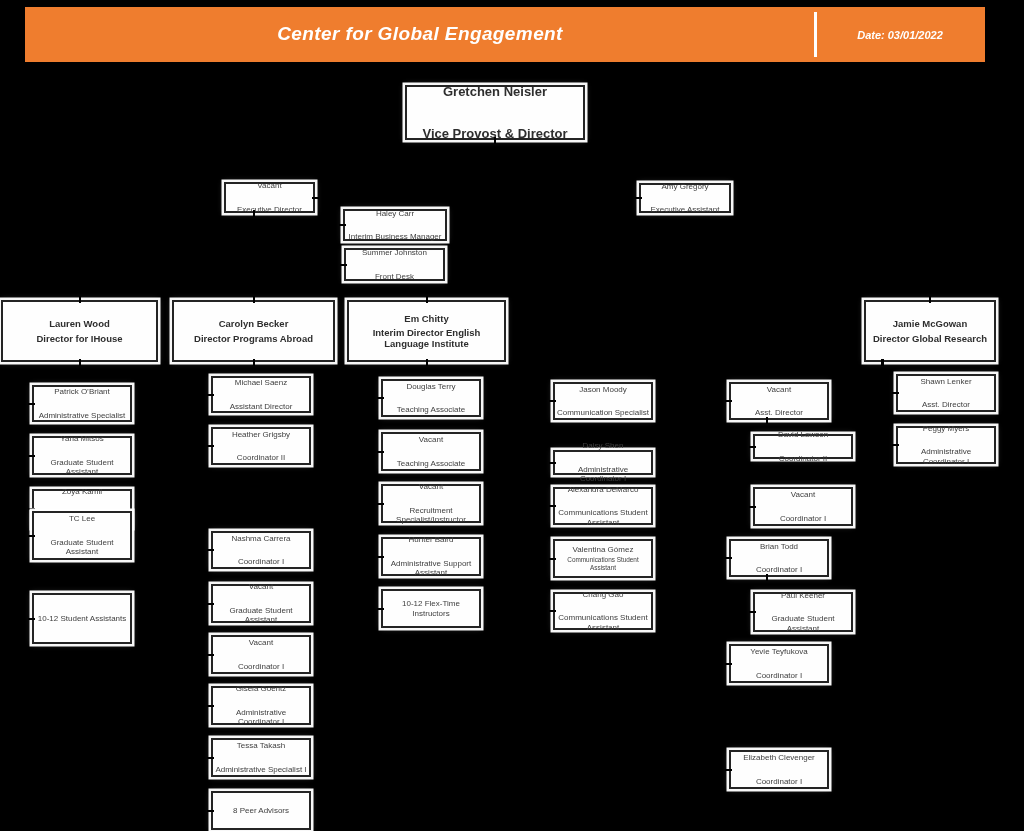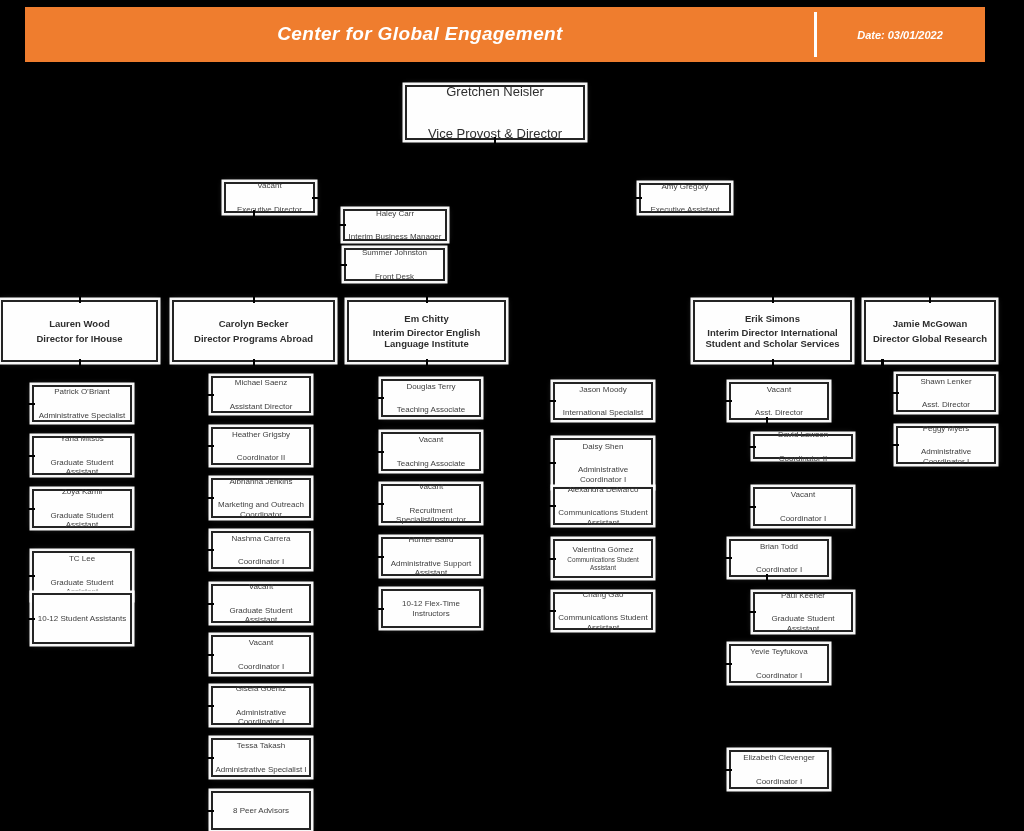--- a/index.html
+++ b/index.html
@@ -23,21 +23,21 @@
     position:absolute;left:790px;right:0;top:50%;transform:translateY(-54%);
     text-align:center;color:#ffffff;font-size:11px;font-weight:bold;
   }
   
   .box{
     position:absolute;background:#fefefe;border:2px solid #242424;
     box-shadow:0 0 0 2.5px rgba(255,255,255,.97),0 0 6px rgba(255,255,255,.30);
     display:flex;flex-direction:column;align-items:center;justify-content:center;
     text-align:center;box-sizing:border-box;color:#3e3e3e;line-height:1.18;
   }
-  .root-box{font-size:13px;font-weight:normal;color:#2e2e2e;gap:22px;}
+  .root-box{font-size:13px;font-weight:bold;color:#2e2e2e;gap:22px;}
   .root-box .title{margin-top:4px;}
   .dir{height:62px;font-size:9.5px;font-weight:bold;color:#2e2e2e;padding:0 3px;}
   .dir .title{margin-top:3px;}
   .rep,.staff{width:100px;font-size:8px;padding:0 1px;}
   .rep .title,.staff .title{margin-top:14px;}
   .small-title .title{font-size:6.4px;line-height:1.25;margin-top:2px;}
   
   .stub{position:absolute;background:#000;}
   .stub-left{left:-6px;top:50%;margin-top:-1px;width:7px;height:2.4px;}
   .stub-right{right:-6px;top:50%;margin-top:-1px;width:7px;height:2.4px;}
@@ -97,26 +97,20 @@
     <div class="stub tick-bottom"></div>
     <div class="name">Carolyn Becker</div>
     <div class="title">Director Programs Abroad</div>
   </div>
   <div class="box dir" style="left:347px;top:300px;width:159px">
     <div class="stub tick-top"></div>
     <div class="stub tick-bottom"></div>
     <div class="name">Em Chitty</div>
     <div class="title">Interim Director English Language Institute</div>
   </div>
-  <div class="box dir" style="left:693px;top:300px;width:159px">
-    <div class="stub tick-top"></div>
-    <div class="stub tick-bottom"></div>
-    <div class="name">Erik Simons</div>
-    <div class="title">Interim Director International Student and Scholar Services</div>
-  </div>
   <div class="box dir" style="left:864px;top:300px;width:132px">
     <div class="stub tick-top"></div>
     <div class="stub tick-b-12"></div>
     <div class="name">Jamie McGowan</div>
     <div class="title">Director Global Research</div>
   </div>
 
   <div class="box rep" style="left:32px;top:385px;height:37px">
     <div class="stub stub-left"></div>
     <div class="name">Patrick O’Briant</div>
@@ -125,45 +119,40 @@
   <div class="box rep" style="left:32px;top:436px;height:39px">
     <div class="stub stub-left"></div>
     <div class="name">Yana Mitsos</div>
     <div class="title">Graduate Student Assistant</div>
   </div>
   <div class="box rep" style="left:32px;top:489px;height:39px">
     <div class="stub stub-left"></div>
     <div class="name">Zoya Kamil</div>
     <div class="title">Graduate Student Assistant</div>
   </div>
-  <div class="box rep" style="left:32px;top:551px;height:49px">
+  <div class="box rep" style="left:32px;top:511px;height:49px">
     <div class="stub stub-left"></div>
     <div class="name">TC Lee</div>
     <div class="title">Graduate Student Assistant</div>
   </div>
   <div class="box rep" style="left:32px;top:593px;height:51px">
     <div class="stub stub-left"></div>
     <div class="name">10-12 Student Assistants</div>
   </div>
 
   <div class="box rep" style="left:211px;top:376px;height:37px">
     <div class="stub stub-left"></div>
     <div class="name">Michael Saenz</div>
     <div class="title">Assistant Director</div>
   </div>
   <div class="box rep" style="left:211px;top:427px;height:38px">
     <div class="stub stub-left"></div>
     <div class="name">Heather Grigsby</div>
     <div class="title">Coordinator II</div>
   </div>
-  <div class="box rep" style="left:211px;top:478px;height:40px">
-    <div class="stub stub-left"></div>
-    <div class="name">Albrianna Jenkins</div>
-    <div class="title">Marketing and Outreach Coordinator</div>
-  </div>
   <div class="box rep" style="left:211px;top:531px;height:38px">
     <div class="stub stub-left"></div>
     <div class="name">Nashma Carrera</div>
     <div class="title">Coordinator I</div>
   </div>
   <div class="box rep" style="left:211px;top:584px;height:39px">
     <div class="stub stub-left"></div>
     <div class="name">Vacant</div>
     <div class="title">Graduate Student Assistant</div>
   </div>
@@ -208,23 +197,23 @@
     <div class="title">Administrative Support Assistant</div>
   </div>
   <div class="box rep" style="left:381px;top:589px;height:39px">
     <div class="stub stub-left"></div>
     <div class="name">10-12 Flex-Time Instructors</div>
   </div>
 
   <div class="box rep" style="left:553px;top:382px;height:38px">
     <div class="stub stub-left"></div>
     <div class="name">Jason Moody</div>
-    <div class="title">International Specialist</div>
-  </div>
-  <div class="box rep" style="left:553px;top:438px;height:50px">
+    <div class="title">Communication Specialist</div>
+  </div>
+  <div class="box rep" style="left:553px;top:450px;height:25px">
     <div class="stub stub-left"></div>
     <div class="name">Daisy Shen</div>
     <div class="title">Administrative Coordinator I</div>
   </div>
   <div class="box rep" style="left:553px;top:487px;height:38px">
     <div class="stub stub-left"></div>
     <div class="name">Alexandra DeMarco</div>
     <div class="title">Communications Student Assistant</div>
   </div>
   <div class="box rep small-title" style="left:553px;top:539px;height:39px">

